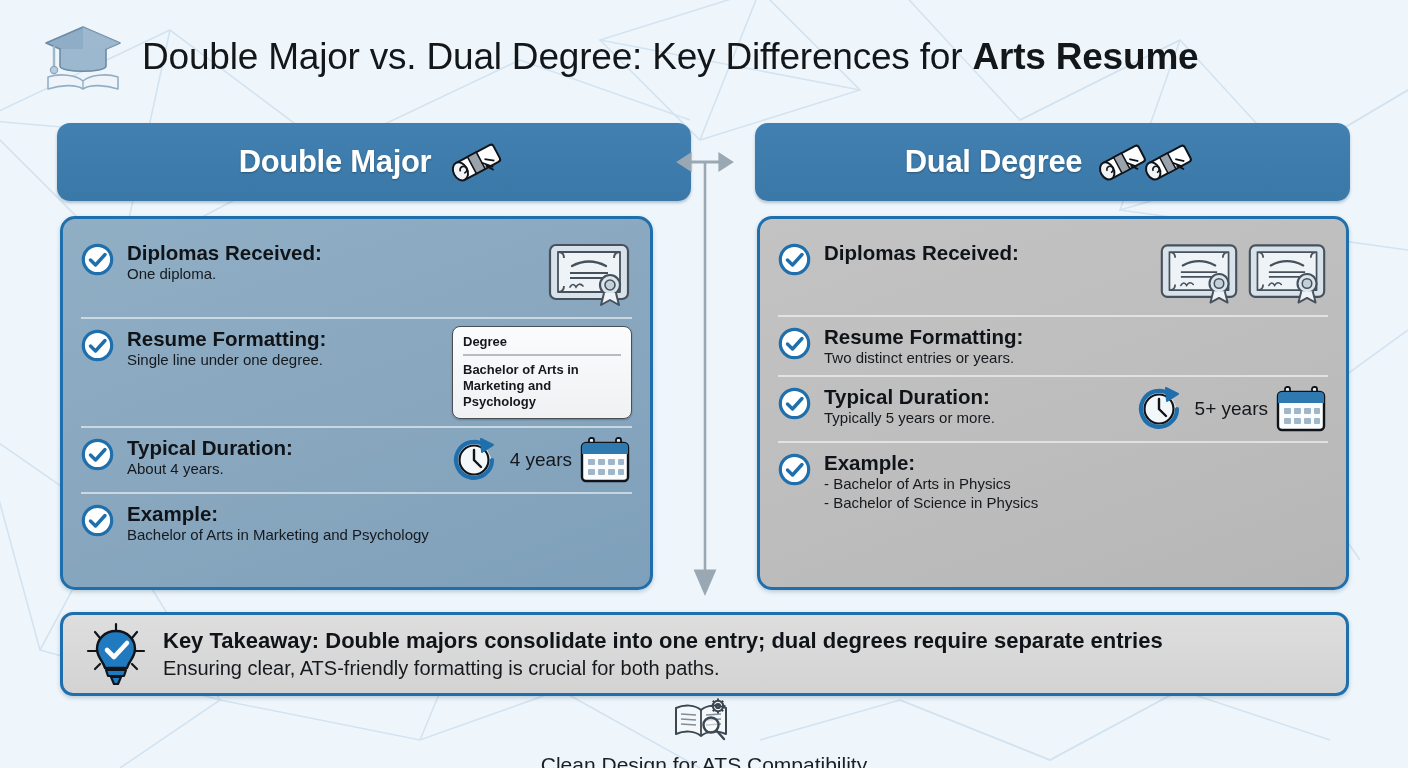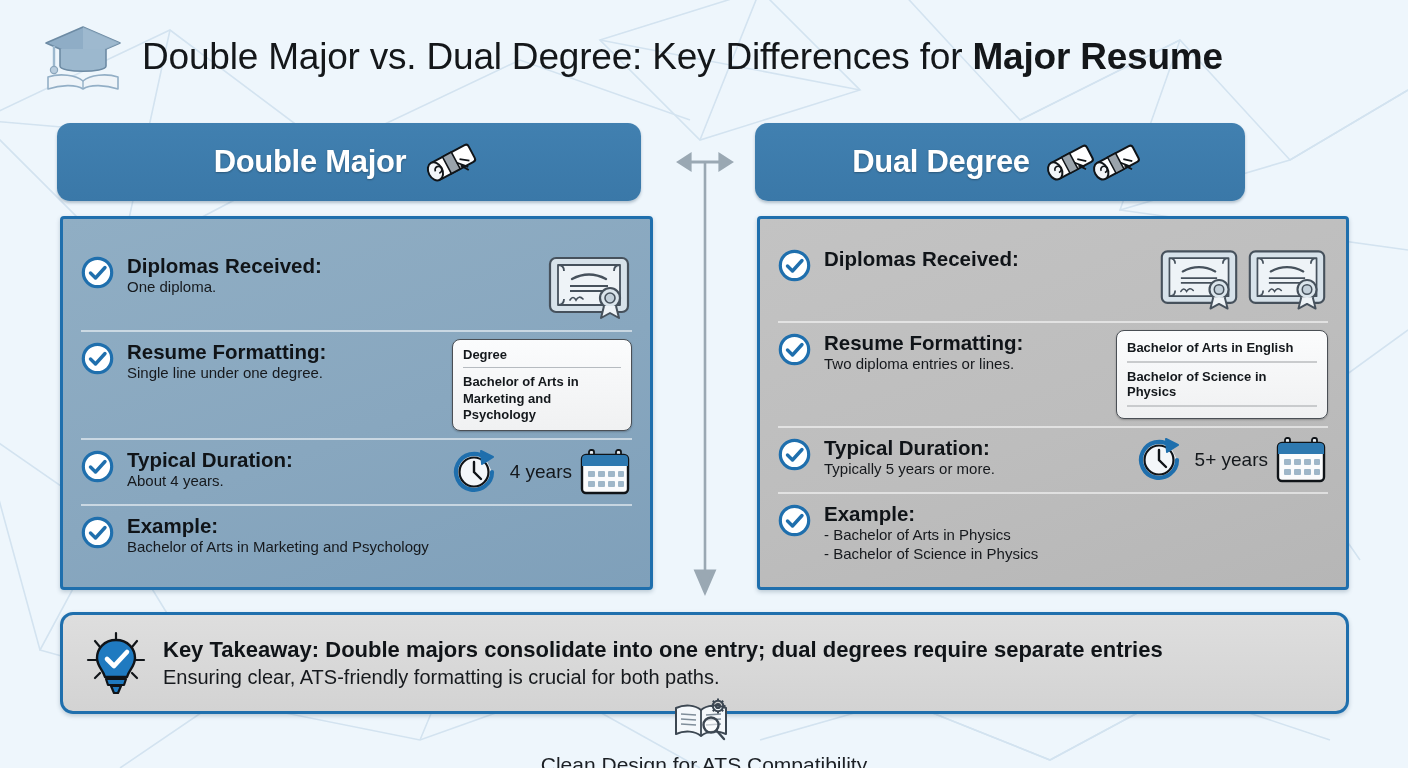--- a/index.html
+++ b/index.html
@@ -29,30 +29,30 @@
   .col-head {
     position:absolute; height:78px; border-radius:13px;
     background:linear-gradient(180deg,#4180b0 0%,#3a78a8 100%);
     box-shadow:0 2px 3px rgba(40,70,95,.30);
     display:flex; align-items:center; justify-content:center; gap:14px;
   }
   .col-head .label {
     color:#ffffff; font-size:31px; font-weight:bold; letter-spacing:-0.3px;
     text-shadow:0 1px 2px rgba(0,0,0,.30);
   }
-  #head-left  { left:57px;  top:123px; width:584px; }
-  #head-right { left:755px; top:123px; width:490px; }
+  #head-left  { left:57px;  top:123px; width:634px; }
+  #head-right { left:755px; top:123px; width:595px; }
 
   
   .panel {
-    position:absolute; top:216px; border-radius:4px;
+    position:absolute; top:216px; border-radius:15px;
     border:3px solid #1f6fad;
     box-shadow:0 2px 4px rgba(40,70,95,.25);
     padding:14px 18px 10px 18px;
-    display:flex; flex-direction:column;justify-content:center;
+    display:flex; flex-direction:column;
   }
   #panel-left {
     left:60px; width:593px; height:374px;
     background:linear-gradient(160deg,#90aec4 0%,#88a7bf 55%,#7fa0ba 100%);
   }
   #panel-right {
     left:757px; width:592px; height:374px;
     background:linear-gradient(160deg,#c3c3c3 0%,#bdbdbd 55%,#b6b6b6 100%);
   }
 
@@ -81,21 +81,21 @@
   #resume-card-right .rc-line { font-size:13px; font-weight:bold; color:#14181c; padding:2px 0; }
   #resume-card-right .rc-rule { height:2px; background:#c9cbcd; margin:4px 0; }
 
   .years-text { font-size:19px; color:#14181c; white-space:nowrap; }
 
   
   #connector { position:absolute; left:663px; top:140px; width:84px; height:460px; }
 
   
   #takeaway {
-    position:absolute; left:60px; top:612px; width:1289px; height:102px;
+    position:absolute; left:60px; top:612px; width:1289px; height:84px;
     background:linear-gradient(180deg,#dedede 0%,#d3d3d3 100%);
     border:3px solid #1f6fad; border-radius:13px;
     box-shadow:0 2px 4px rgba(40,70,95,.25);
     display:flex; align-items:center; gap:16px; padding:0 22px;
   }
   .bulb-icon { width:62px; height:66px; flex:0 0 auto; }
   #takeaway .tk-main { font-size:22px; font-weight:bold; color:#101418; line-height:1.25; white-space:nowrap; }
   #takeaway .tk-sub  { font-size:20px; color:#16191d; line-height:1.3; white-space:nowrap; }
 
   
@@ -134,21 +134,21 @@
   <div class="title-row">
     <svg class="cap-icon" viewBox="0 0 86 72">
       <path d="M43 6 L80 22 L43 38 L6 22 Z" fill="#8fadc6" stroke="#6d8ba4" stroke-width="1.6" stroke-linejoin="round"></path>
       <path d="M43 38 L80 22 L43 6 Z" fill="#a6c0d4" opacity="0.65"></path>
       <path d="M20 28 L20 45 C20 52 66 52 66 45 L66 28" fill="#9cb8ce" stroke="#6d8ba4" stroke-width="1.6" stroke-linejoin="round"></path>
       <line x1="14" y1="25" x2="14" y2="46" stroke="#9cb8ce" stroke-width="2.4"></line>
       <circle cx="14" cy="49" r="3.6" fill="#b9cdde" stroke="#8aa5bb" stroke-width="1.2"></circle>
       <path d="M8 56 C20 52 36 54 43 60 C50 54 66 52 78 56 L78 68 C66 64 50 63 43 68 C36 63 20 64 8 68 Z" fill="#eef4f9" stroke="#93afc6" stroke-width="1.6" stroke-linejoin="round"></path>
       <line x1="43" y1="60" x2="43" y2="68" stroke="#93afc6" stroke-width="1.4"></line>
     </svg>
-    <div class="title-text"><span>Double Major vs. Dual Degree: Key Differences for </span><span class="bold">Major Resume</span></div>
+    <div class="title-text"><span>Double Major vs. Dual Degree: Key Differences for </span><span class="bold">Arts Resume</span></div>
   </div>
 
   <div class="col-head" id="head-left">
     <span class="label">Double Major</span>
     <svg width="64" height="54" viewBox="0 0 64 54">
       <g transform="rotate(-28 32 27)">
         <rect x="12" y="18" width="42" height="19" rx="3" fill="#ffffff" stroke="#101418" stroke-width="2"></rect>
         <rect x="26" y="18" width="10" height="19" fill="#9aa3ab" stroke="#101418" stroke-width="1.6"></rect>
         <ellipse cx="13" cy="27.5" rx="7" ry="9.5" fill="#f2f5f8" stroke="#101418" stroke-width="2"></ellipse>
         <path d="M13 27.5 a3.4 3.4 0 1 1 2.6 3.3" fill="none" stroke="#101418" stroke-width="1.7"></path>
@@ -317,29 +317,21 @@
     </div>
 
     <div class="row">
       <div class="row-inner">
         <svg class="check" viewBox="0 0 33 33">
           <circle cx="16.5" cy="16.5" r="14.2" fill="#ffffff" stroke="#1f6fad" stroke-width="3.2"></circle>
           <path d="M9.5 17 l5 5 l9.5 -10.5" fill="none" stroke="#1f6fad" stroke-width="3.4" stroke-linecap="round" stroke-linejoin="round"></path>
         </svg>
         <div class="rtext">
           <div class="rlabel">Resume Formatting:</div>
-          <div class="rvalue">Two diploma entries or lines.</div>
-        </div>
-      </div>
-      <div class="row-aside">
-        <div class="resume-card" id="resume-card-right">
-          <div class="rc-line">Bachelor of Arts in English</div>
-          <div class="rc-rule"></div>
-          <div class="rc-line">Bachelor of Science in Physics</div>
-          <div class="rc-rule"></div>
+          <div class="rvalue">Two distinct entries or years.</div>
         </div>
       </div>
     </div>
 
     <div class="row">
       <div class="row-inner">
         <svg class="check" viewBox="0 0 33 33">
           <circle cx="16.5" cy="16.5" r="14.2" fill="#ffffff" stroke="#1f6fad" stroke-width="3.2"></circle>
           <path d="M9.5 17 l5 5 l9.5 -10.5" fill="none" stroke="#1f6fad" stroke-width="3.4" stroke-linecap="round" stroke-linejoin="round"></path>
         </svg>

